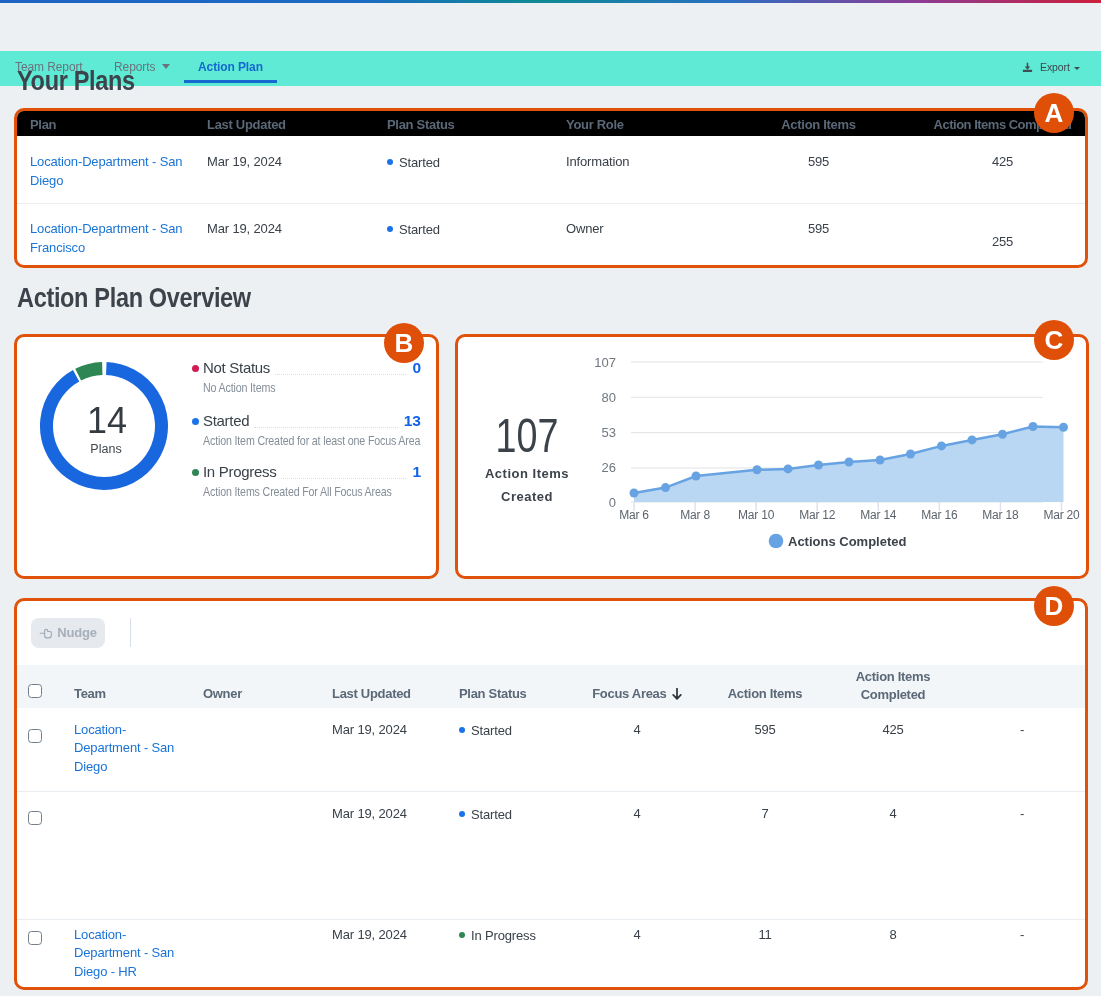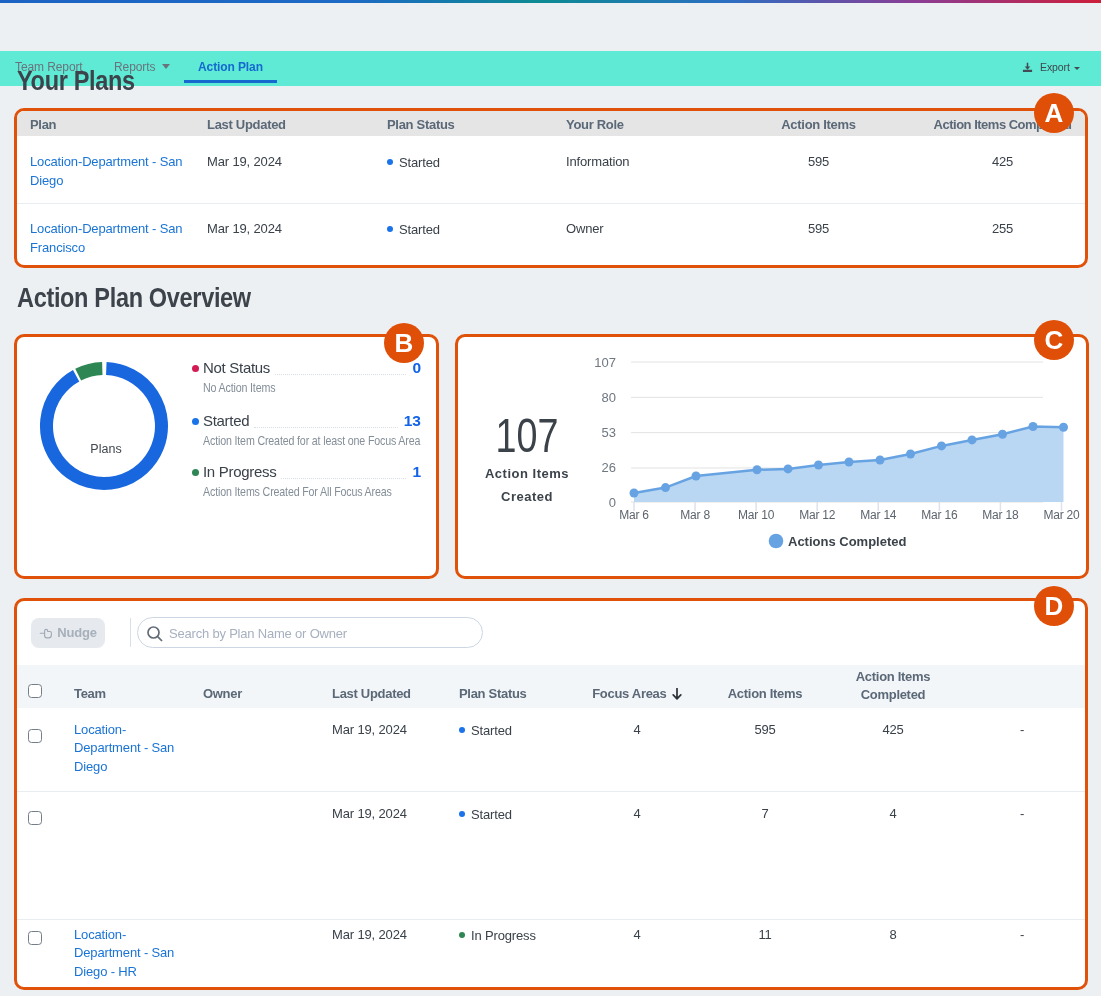--- a/index.html
+++ b/index.html
@@ -12,21 +12,21 @@
 .nav .caret { display:inline-block; width:0; height:0; border-left:4.5px solid transparent; border-right:4.5px solid transparent; border-top:5px solid #6a737d; margin-left:7px; vertical-align:2px; }
 .nav .active { color:#1569cf; font-weight:bold; }
 .underline { position:absolute; left:184px; top:29px; width:93px; height:2.5px; background:#1569cf; }
 .export { position:absolute; top:10px; left:1022px; font-size:10.5px; letter-spacing:-0.1px; color:#40474f; }
 .export .caret { display:inline-block; width:0;height:0; border-left:3.2px solid transparent; border-right:3.2px solid transparent; border-top:3.8px solid #434b54; margin-left:4px; vertical-align:1px;}
 h1 { position:absolute; left:17px; font-size:28px; font-weight:bold; color:#3c434b; letter-spacing:-0.4px; transform:scaleX(0.84); transform-origin:left top; }
 .panel { position:absolute; background:#fff; border:3px solid #e0520a; border-radius:10px; }
 .badge { position:absolute; width:40px; height:40px; border-radius:50%; background:#e04f08; color:#fff; font-weight:bold; font-size:26px; text-align:center; line-height:40px; z-index:5; }
 
 #pa { left:14px; top:108px; width:1074px; height:160px; }
-#pa .hdr { position:absolute; left:0; top:0; width:1068px; height:25px; background:#e5e5e5; border-radius:7px 7px 0 0; }
+#pa .hdr { position:absolute; left:0; top:0; width:1068px; height:25px; background:#000000; border-radius:7px 7px 0 0; }
 #pa .hdr span, #pd .hdr span { position:absolute; font-size:13px; letter-spacing:-0.3px; font-weight:bold; color:#5a6877; top:6px; }
 .rowline { position:absolute; height:1px; background:#e8edf2; left:0; width:1068px; }
 .cell { position:absolute; font-size:13px; letter-spacing:-0.15px; color:#3a4149; line-height:18.8px; }
 a.lnk { color:#1a74d6; text-decoration:none; }
 .dotb { display:inline-block; width:6px; height:6px; border-radius:50%; background:#1a73e8; margin-right:6px; vertical-align:2px; }
 .dotg { display:inline-block; width:6px; height:6px; border-radius:50%; background:#2e8653; margin-right:6px; vertical-align:2px; }
 
 #h1a { top:65px; }
 #h1b { top:282px; }
 
@@ -86,33 +86,34 @@
   <div class="cell" style="left:370px; top:43px;"><span class="dotb"></span>Started</div>
   <div class="cell" style="left:549px; top:42px;">Information</div>
   <div class="cell ctr" style="left:700px; top:42px; width:203px;">595</div>
   <div class="cell ctr" style="left:903px; top:42px; width:165px;">425</div>
 
   <div class="cell" style="left:13px; top:109px; width:177px;"><a class="lnk">Location-Department - San Francisco</a></div>
   <div class="cell" style="left:190px; top:109px;">Mar 19, 2024</div>
   <div class="cell" style="left:370px; top:110px;"><span class="dotb"></span>Started</div>
   <div class="cell" style="left:549px; top:109px;">Owner</div>
   <div class="cell ctr" style="left:700px; top:109px; width:203px;">595</div>
-  <div class="cell ctr" style="left:903px; top:109px; width:165px;">255</div>
+  <div class="cell ctr" style="left:903px; top:122px; width:165px;">255</div>
   <div class="badge" style="top:-18px; right:11px;">A</div>
 </div>
 
 <h1 id="h1b">Action Plan Overview</h1>
 
 <div class="panel" id="pb">
   <svg width="130" height="130" viewBox="0 0 130 130" style="position:absolute; left:22px; top:24px;">
     <g fill="none" stroke-width="13">
       <path id="arcblue" stroke="#1867df" d="M67.31 7.55 A57.5 57.5 0 1 1 37.12 14.71"></path>
       <path id="arcgreen" stroke="#2d8653" d="M39.16 13.63 A57.5 57.5 0 0 1 63.29 7.53"></path>
     </g>
   </svg>
+  <div class="big">14</div>
   <div class="plans">Plans</div>
   <div class="legrow" style="top:22px;">
     <div class="legtop">
         <span class="ld" style="background:#d31a52;"></span>
         <span class="lt">Not Status</span>
         <span class="fill"></span>
         <span class="lv">0</span>
       </div>
     <div class="legdesc">No Action Items</div>
   </div>
@@ -190,27 +191,20 @@
 </div>
 
 <div class="panel" id="pd">
   <div class="btn"><svg width="14" height="14" viewBox="0 0 20 20" style="vertical-align:-3px;margin-right:4px;">
         <g fill="none" stroke="#a0a9b4" stroke-width="1.6" stroke-linecap="round" stroke-linejoin="round">
           <path d="M1.8 10.4 H8"></path>
           <path d="M8 13.6 L8 7.2 C8 5.9 9 4.9 10.2 4.9 C11.4 4.9 12.4 5.9 12.4 7.2 L12.4 7.9 L15.6 7.9 C16.8 7.9 17.7 8.8 17.7 10 L17.7 12.7 C17.7 15 15.8 16.9 13.5 16.9 L11.4 16.9 C9.5 16.9 8 15.4 8 13.6 Z"></path>
         </g>
       </svg>Nudge</div>
   <div class="vdiv"></div>
-  <div class="search">
-    <svg width="18" height="18" viewBox="0 0 18 18" style="position:absolute;left:8px;top:7px;">
-        <circle cx="7.5" cy="7.5" r="5.5" fill="none" stroke="#626c76" stroke-width="1.7"></circle>
-        <line x1="11.7" y1="11.7" x2="16" y2="16" stroke="#626c76" stroke-width="1.7"></line>
-      </svg>
-    <span class="ph">Search by Plan Name or Owner</span>
-  </div>
   <div class="hdr">
     <span class="cbh"></span>
     <span style="left:57px; top:21px;">Team</span>
     <span style="left:186px; top:21px;">Owner</span>
     <span style="left:315px; top:21px;">Last Updated</span>
     <span style="left:442px; top:21px;">Plan Status</span>
     <span style="left:555px; top:21px; width:130px; text-align:center;">Focus Areas <svg width="10" height="12" viewBox="0 0 10 12" style="vertical-align:-2px;margin-left:2px;">
           <path d="M5 0.5 V10 M1.2 6.8 L5 10.8 L8.8 6.8" fill="none" stroke="#2b3138" stroke-width="1.7" stroke-linecap="round" stroke-linejoin="round"></path>
         </svg></span>
     <span style="left:683px; top:21px; width:130px; text-align:center;">Action Items</span>

